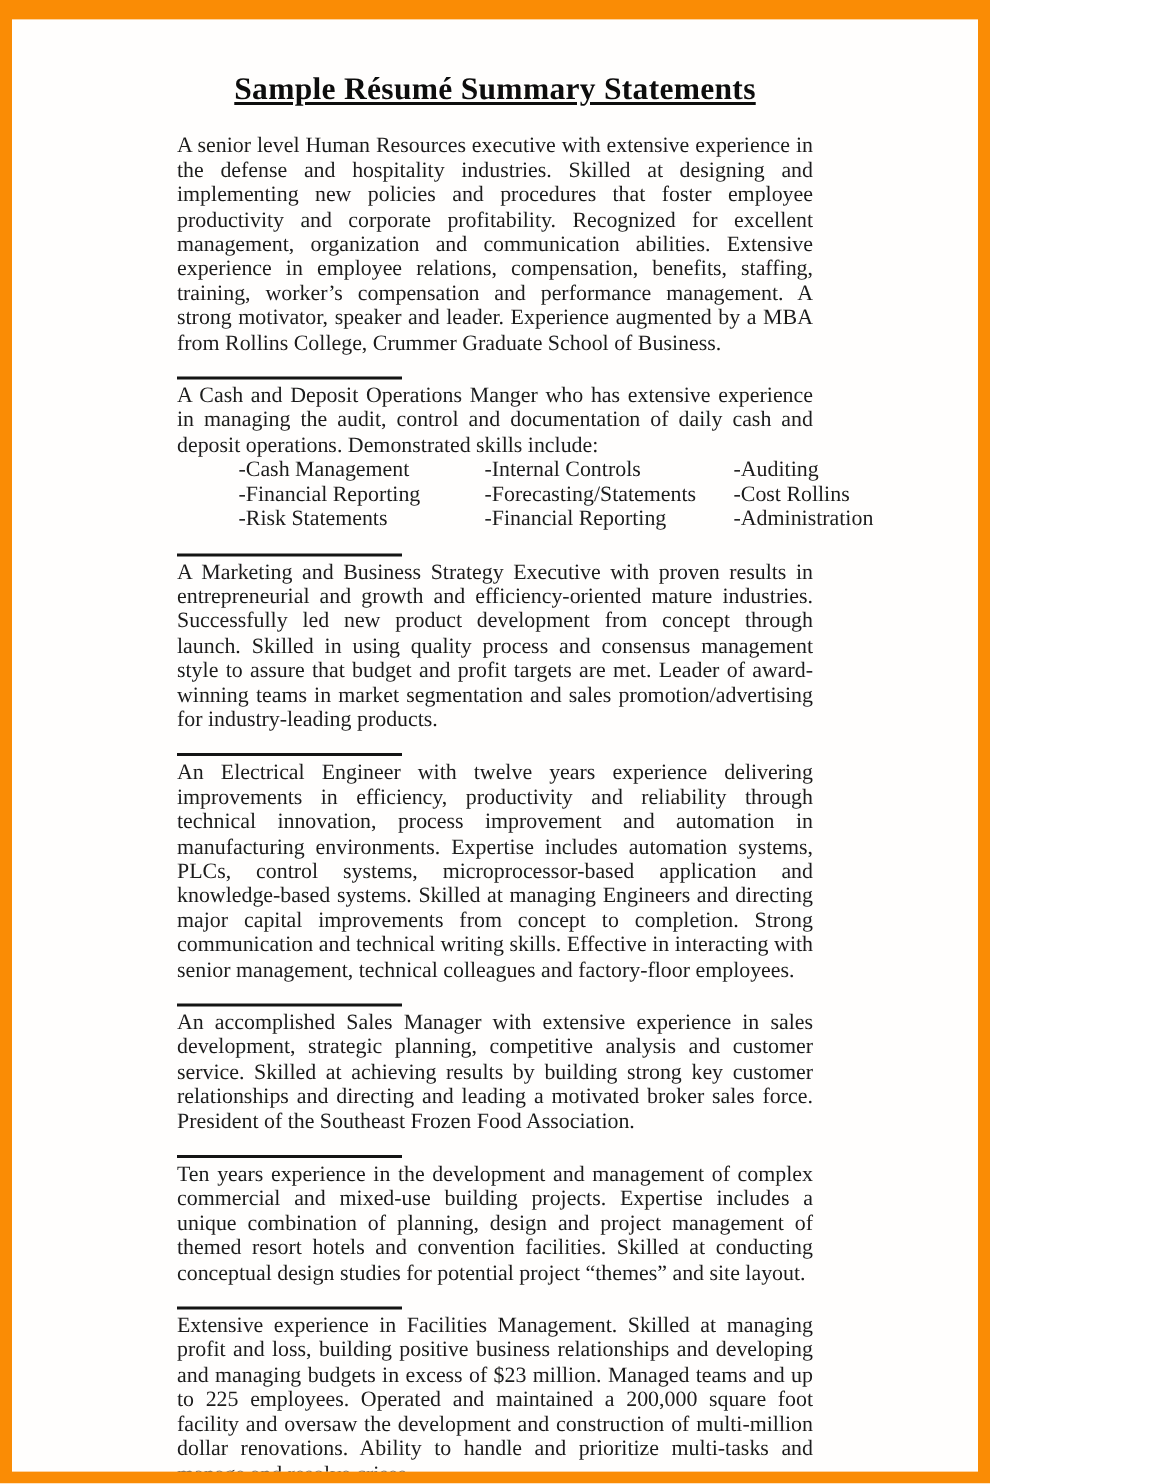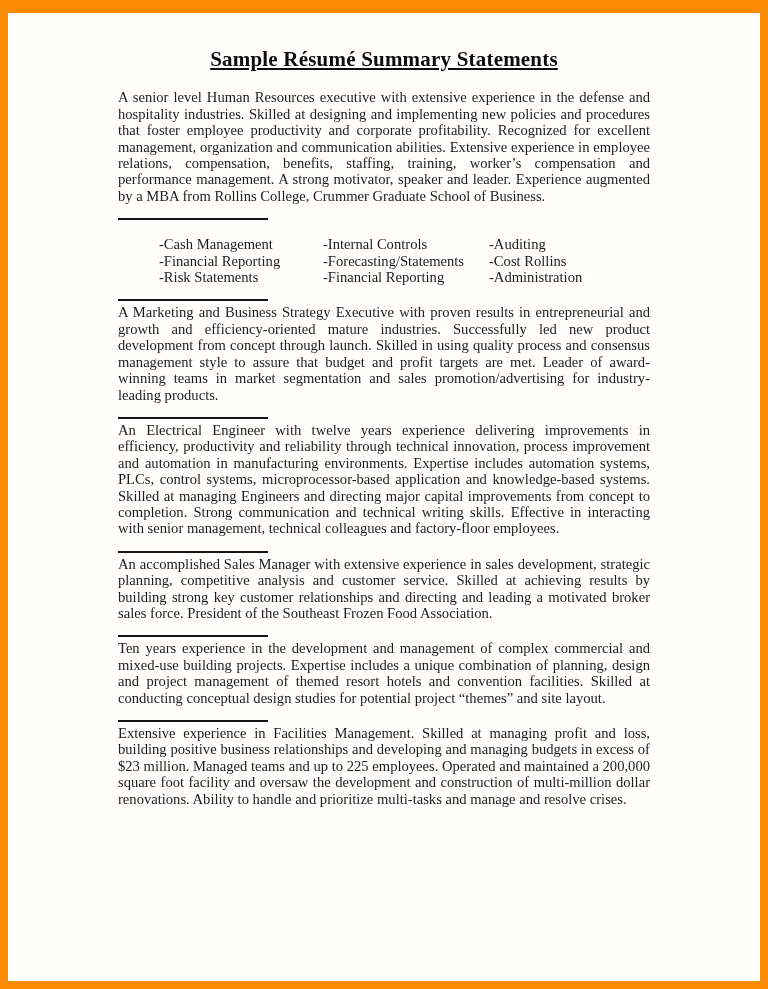--- a/index.html
+++ b/index.html
@@ -1,19 +1,19 @@
 <!DOCTYPE html>
 <html style="--accent: #FA8C05;"><head>
 <meta charset="utf-8">
 <style>
   :root { --accent: #FA8C05; --ink: #1c1c1c; }
   * { box-sizing: border-box; }
   html, body { margin: 0; padding: 0; background: #fff; }
   .frame {
-    width: 768px;
+    width: 660px;
     height: 989px;
     border-style: solid;
     border-color: var(--accent);
     border-width: 13px 8px 8px 8px;
     background: #fff;
     overflow: hidden;
   }
   .page {
     width: 100%;
     height: 100%;
@@ -41,35 +41,35 @@
   .sep {
     width: 150px;
     height: 0;
     border-top: 2px solid #141414;
     margin: 14px 0 3px 0;
   }
   .skills {
     display: grid;
     grid-template-columns: 164px 166px auto;
     padding-left: 41px;
-    margin-top: 16px;
   }
   .skills span { white-space: nowrap; }
 </style>
 </head>
 <body>
 
 <div class="frame">
   <div class="page">
 
     <h1 class="title">Sample Résumé Summary Statements</h1>
 
     <p class="para">A senior level Human Resources executive with extensive experience in the defense and hospitality industries. Skilled at designing and implementing new policies and procedures that foster employee productivity and corporate profitability.  Recognized for excellent management, organization and communication abilities.  Extensive experience in employee relations, compensation, benefits, staffing, training, worker’s compensation and performance management.  A strong motivator, speaker and leader.  Experience augmented by a MBA from Rollins College, Crummer Graduate School of Business.</p>
 
     <div class="sep"></div>
+    <p class="para">A Cash and Deposit Operations Manger who has extensive experience in managing the audit, control and documentation of daily cash and deposit operations. Demonstrated skills include:</p>
     <div class="skills">
       <span>-Cash Management</span>
       <span>-Internal Controls</span>
       <span>-Auditing</span>
       <span>-Financial Reporting</span>
       <span>-Forecasting/Statements</span>
       <span>-Cost Rollins</span>
       <span>-Risk Statements</span>
       <span>-Financial Reporting</span>
       <span>-Administration</span>

